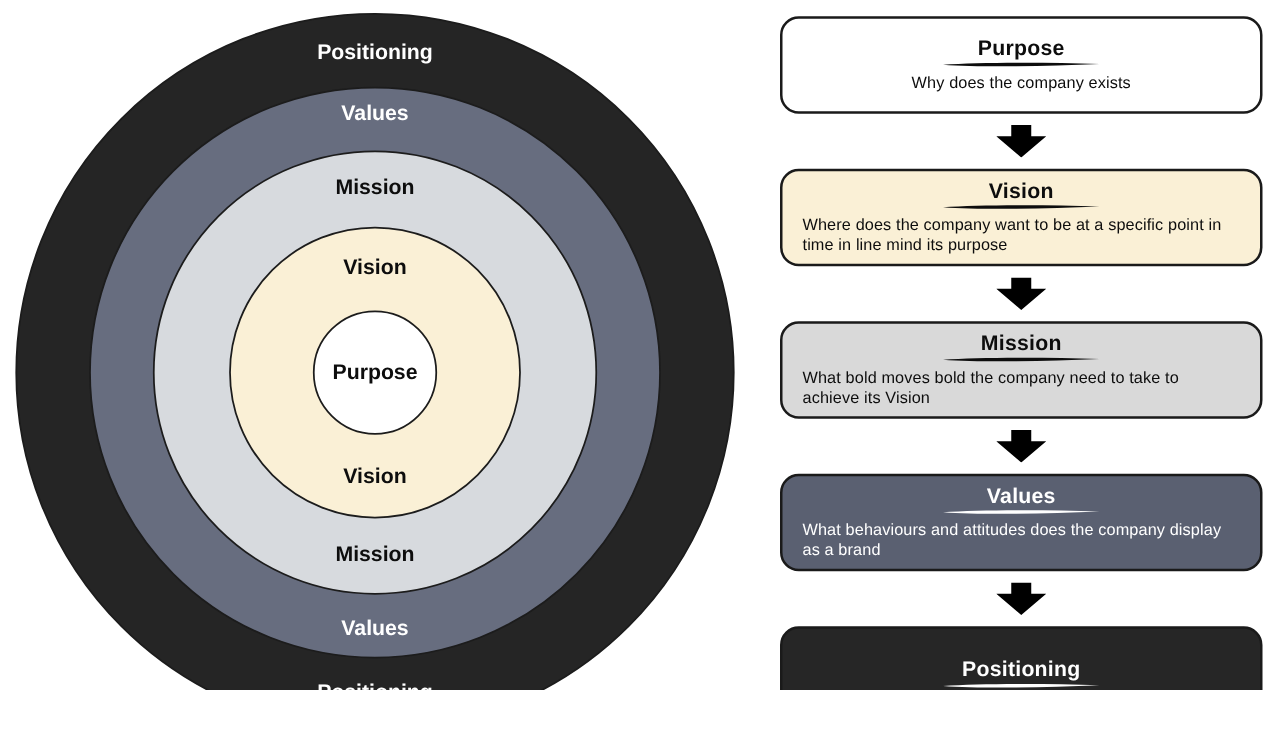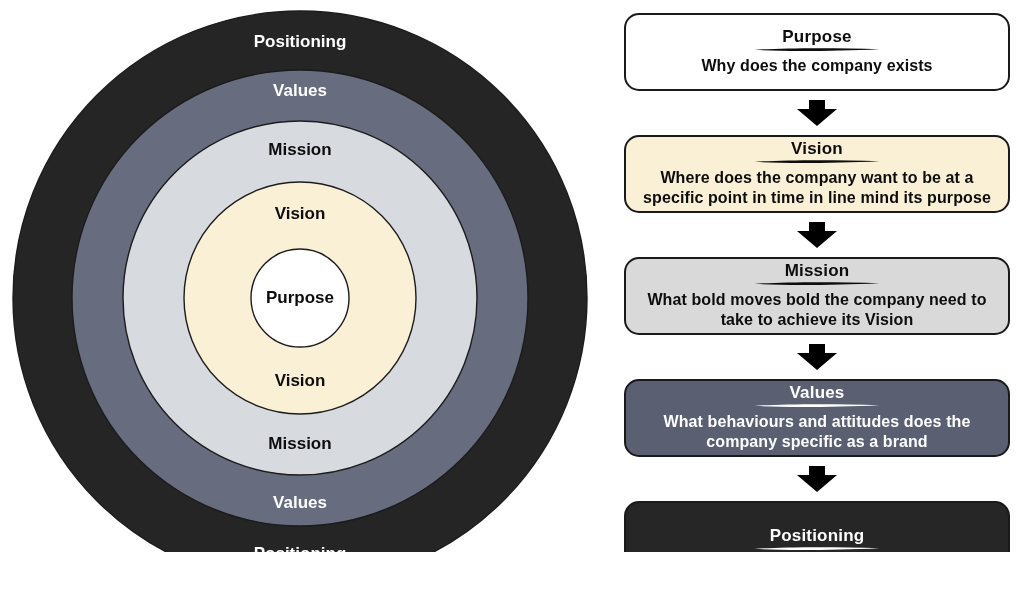--- a/index.html
+++ b/index.html
@@ -24,21 +24,21 @@
     width:386px;height:78px;flex:none;box-sizing:border-box;
     border:2px solid #1a1a1a;border-radius:15px;
     display:flex;flex-direction:column;align-items:center;justify-content:center;
     padding:3px 16px;gap:1px;
   }
   .ftitle{
     font-size:17px;font-weight:bold;line-height:1.15;letter-spacing:0.2px;
   }
   .swash{width:152px;height:6px;flex:none;margin-top:-1px;margin-bottom:2px;}
   .fbody{
-    font-size:16px;font-weight:bold;text-align:center;line-height:1.28;
+    font-size:13px;font-weight:normal;text-align:left;line-height:1.28;
     letter-spacing:0.1px;
   }
   .arrowwrap{
     height:44px;flex:none;display:flex;align-items:center;justify-content:center;
   }
 </style>
 </head>
 <body>
 
 <div class="stage">
@@ -103,21 +103,21 @@
       <svg width="40" height="26" viewBox="0 0 40 26">
         <polygon points="12,0 28,0 28,9 40,9 20,26 0,9 12,9" fill="#000000"></polygon>
       </svg>
     </div>
 
     <div class="fbox" style="background: rgb(90, 96, 113); color: rgb(255, 255, 255);">
       <div class="ftitle">Values</div>
       <svg class="swash" viewBox="0 0 150 7">
         <path d="M2 3.2 C 35 1.1, 95 0.7, 148 2.6 C 95 4.9, 35 5.6, 2 3.2 Z" fill="#ffffff"></path>
       </svg>
-      <div class="fbody">What behaviours and attitudes does the company specific as a brand</div>
+      <div class="fbody">What behaviours and attitudes does the company display as a brand</div>
     </div>
 
     <div class="arrowwrap">
       <svg width="40" height="26" viewBox="0 0 40 26">
         <polygon points="12,0 28,0 28,9 40,9 20,26 0,9 12,9" fill="#000000"></polygon>
       </svg>
     </div>
 
     <div class="fbox" style="background: rgb(38, 38, 38); color: rgb(255, 255, 255);">
       <div class="ftitle">Positioning</div>

